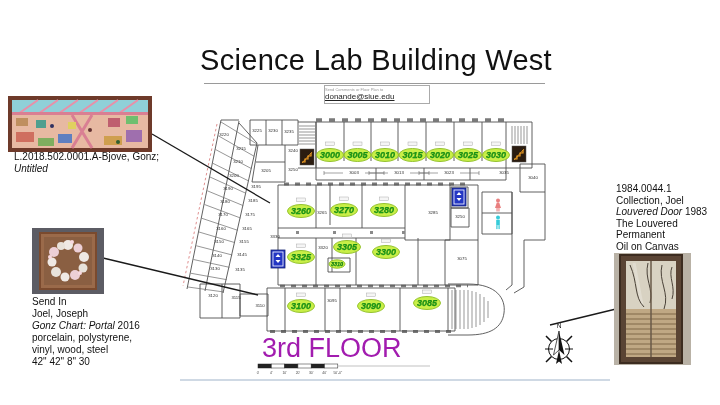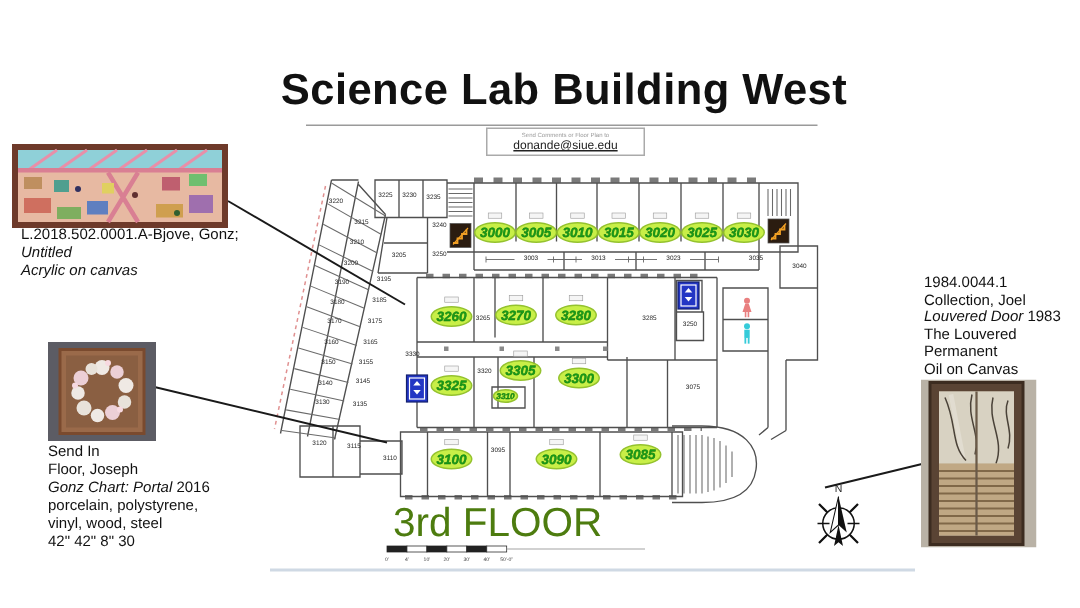--- a/index.html
+++ b/index.html
@@ -1,26 +1,26 @@
 <!DOCTYPE html>
 <html><head>
 <meta charset="utf-8">
 <style>
   html,body{margin:0;padding:0;}
   body{width:720px;height:405px;background:#fff;position:relative;overflow:hidden;
        font-family:"Liberation Sans",sans-serif;}
   .canvas{position:absolute;inset:0;}
   .page-title{position:absolute;left:182px;top:44px;width:388px;text-align:center;
-       font-size:29px;font-weight:700;color:#111;letter-spacing:.3px;white-space:nowrap;}
+       font-size:29px;font-weight:400;color:#111;letter-spacing:.3px;white-space:nowrap;}
   .title-rule{position:absolute;left:204px;top:83px;width:341px;height:1px;background:#9a9a9a;}
   .contact-box{position:absolute;left:324px;top:85px;width:104px;height:17px;
-       border:1px solid #aaa;text-align:center;background:#fff;}
+       border:1px solid #aaa;background:#fff;}
   .contact-note{font-size:4px;line-height:5px;color:#999;margin-top:1px;}
   .contact-email{display:block;font-size:8px;line-height:9px;color:#222;text-decoration:underline;cursor:pointer;}
-  .floor-label{position:absolute;left:262px;top:333px;font-size:27px;color:#4d7c0f;white-space:nowrap;}
+  .floor-label{position:absolute;left:262px;top:333px;font-size:27px;color:#a21caf;white-space:nowrap;}
   #plan-svg{position:absolute;left:0;top:0;}
   .art-thumb{position:absolute;}
   .cap{position:absolute;font-size:10px;line-height:12px;color:#111;}
   .cap i{font-style:italic;}
   .cap-tl{left:14px;top:151px;}
   .cap-bl{left:32px;top:296px;}
   .cap-r{left:616px;top:183px;line-height:11.5px;}
   .page-edge{position:absolute;left:180px;top:379px;width:430px;height:2px;background:#cfd9e4;}
 </style>
 </head>
@@ -268,21 +268,20 @@
       <rect x="60" y="26" width="8" height="7" fill="#e0d060"></rect>
     <rect x="118" y="20" width="12" height="8" fill="#6fbf6f"></rect>
       <rect x="8" y="22" width="12" height="8" fill="#bf8f5f"></rect>
     <circle cx="44" cy="30" r="2" fill="#303060"></circle>
       <circle cx="82" cy="34" r="2" fill="#603030"></circle>
     <circle cx="110" cy="46" r="2" fill="#306030"></circle>
   </svg>
   <div class="cap cap-tl">
     <div>L.2018.502.0001.A-Bjove, Gonz;</div>
     <div><i>Untitled</i></div>
-    <div><i>Acrylic on canvas</i></div>
   </div>
 
   <svg class="art-thumb" style="left:32px;top:228px" width="72" height="66" viewBox="0 0 72 66">
     <rect x="0" y="0" width="72" height="66" fill="#5c5c64"></rect>
     <rect x="8" y="5" width="56" height="56" fill="#9a6a4a" stroke="#7a4a2e" stroke-width="2"></rect>
     <rect x="12" y="9" width="48" height="48" fill="#8a5f42"></rect>
     <g>
       <circle cx="36" cy="17" r="5" fill="#efe9e4"></circle>
         <circle cx="46" cy="20" r="4.5" fill="#eccfd6"></circle>
       <circle cx="52" cy="29" r="5" fill="#efe9e4"></circle>
@@ -293,21 +292,21 @@
         <circle cx="20" cy="34" r="4.5" fill="#efe9e4"></circle>
       <circle cx="22" cy="24" r="5" fill="#eccfd6"></circle>
         <circle cx="29" cy="18" r="4" fill="#e8e2da"></circle>
       <circle cx="40" cy="14" r="2" fill="#f7d9e0"></circle>
         <circle cx="18" cy="29" r="2" fill="#f7d9e0"></circle>
       <circle cx="48" cy="45" r="2" fill="#f7d9e0"></circle>
     </g>
   </svg>
   <div class="cap cap-bl">
     <div>Send In</div>
-    <div>Floor, Joseph</div>
+    <div>Joel, Joseph</div>
     <div><i>Gonz Chart: Portal</i> <span>2016</span></div>
     <div>porcelain, polystyrene,</div>
     <div>vinyl, wood, steel</div>
     <div>42" 42" 8" 30</div>
   </div>
 
   <div class="cap cap-r">
     <div>1984.0044.1</div>
     <div>Collection, Joel</div>
     <div><i>Louvered Door</i> <span>1983</span></div>

